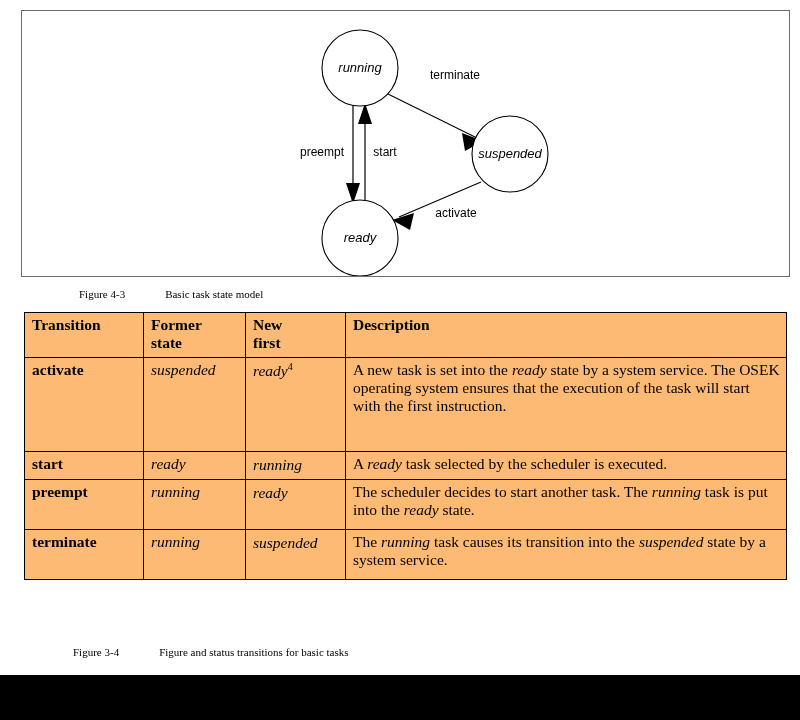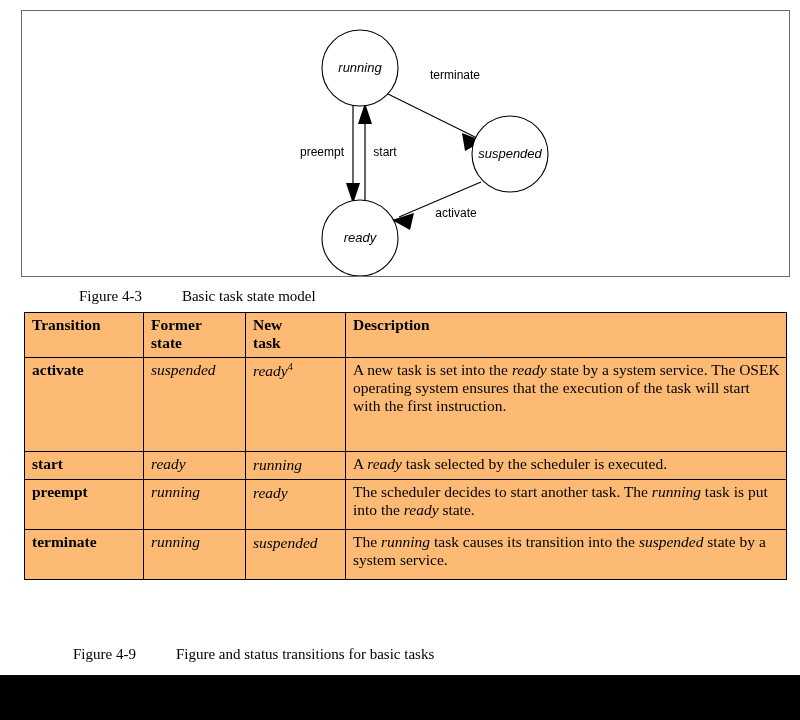--- a/index.html
+++ b/index.html
@@ -68,21 +68,21 @@
   }
   .arrow-head {
     fill: #000000;
     stroke: none;
   }
 
   
   .figure-caption {
     position: absolute;
     font-family: "Liberation Serif", serif;
-    font-size: 15px;
+    font-size: 11px;
     color: #000000;
     white-space: nowrap;
   }
   #caption-4-3 { left: 79px; top: 288px; }
   #caption-4-4 { left: 73px; top: 646px; }
   .caption-label { display: inline-block; }
   .caption-text  { display: inline-block; margin-left: 40px; }
 
   
   #transitions-table {
@@ -190,21 +190,21 @@
     <col class="col-former">
     <col class="col-new">
     <col class="col-desc">
   </colgroup>
   <thead>
     <tr>
       <th>Transition</th>
       <th class="hdr-two-line">Former
 state</th>
       <th class="hdr-two-line">New
-task</th>
+first</th>
       <th>Description</th>
     </tr>
   </thead>
   <tbody>
     <tr class="row-activate">
       <td class="cell-transition">activate</td>
       <td class="cell-state">suspended</td>
       <td class="cell-state"><span>ready</span><span class="sup">4</span></td>
       <td>A new task is set into the <i>ready</i> state by a system service. The OSEK operating system ensures that the execution of the task will start with the first instruction.</td>
     </tr>
@@ -223,16 +223,16 @@
     <tr class="row-terminate">
       <td class="cell-transition">terminate</td>
       <td class="cell-state">running</td>
       <td class="cell-state"><span>suspended</span><span class="sup"></span></td>
       <td>The <i>running</i> task causes its transition into the <i>suspended</i> state by a system service.</td>
     </tr>
   </tbody>
 </table>
 
 <div class="figure-caption" id="caption-4-4">
-  <span class="caption-label">Figure 4-9</span><span class="caption-text">Figure and status transitions for basic tasks</span>
+  <span class="caption-label">Figure 3-4</span><span class="caption-text">Figure and status transitions for basic tasks</span>
 </div>
 
 <div id="bottom-band"></div>
 
 </body></html>

